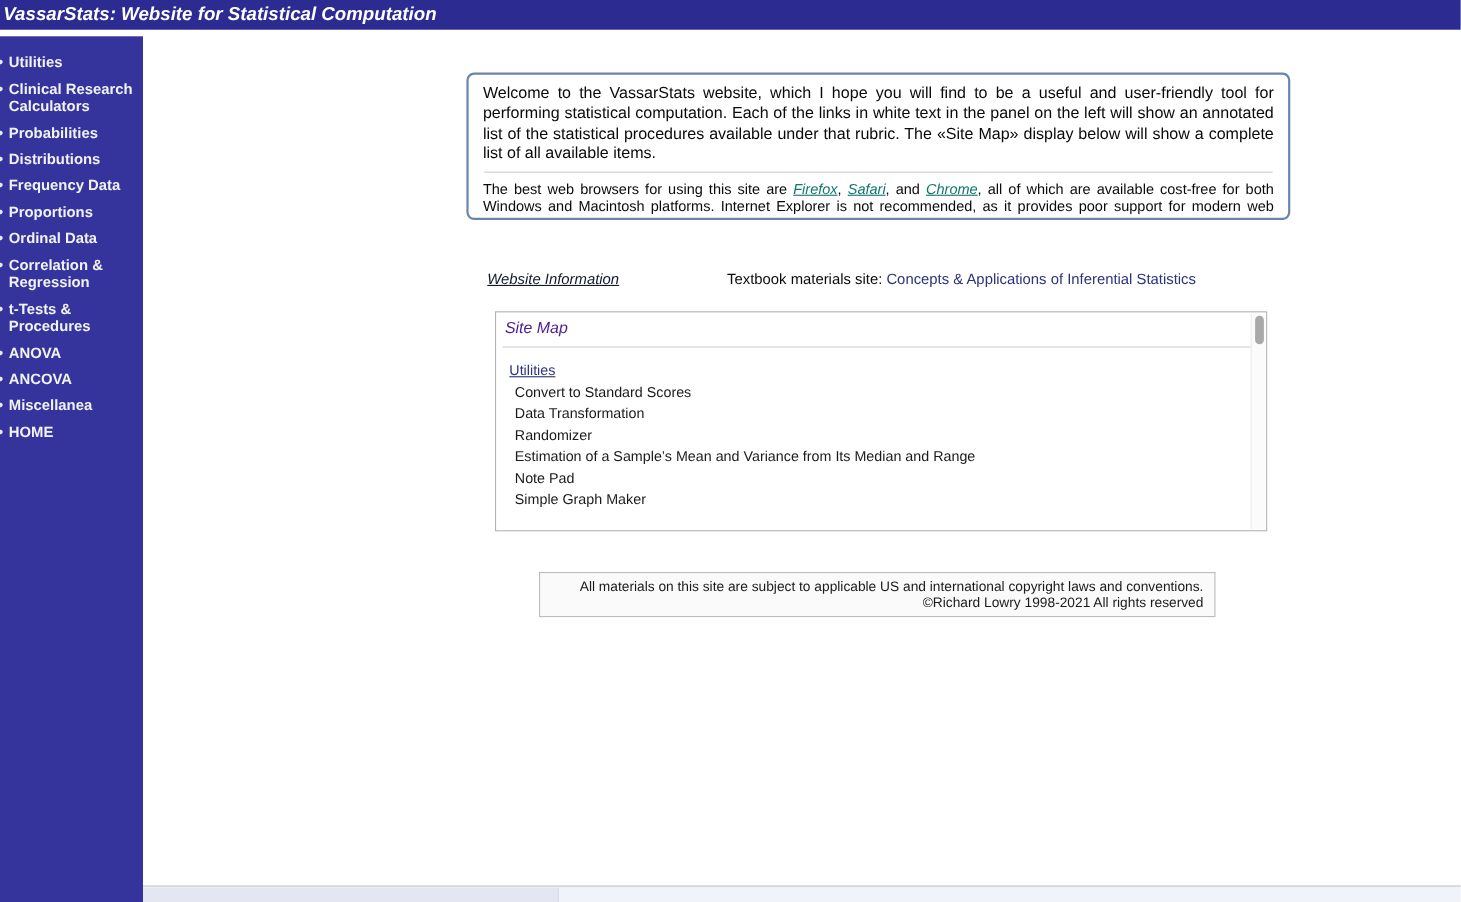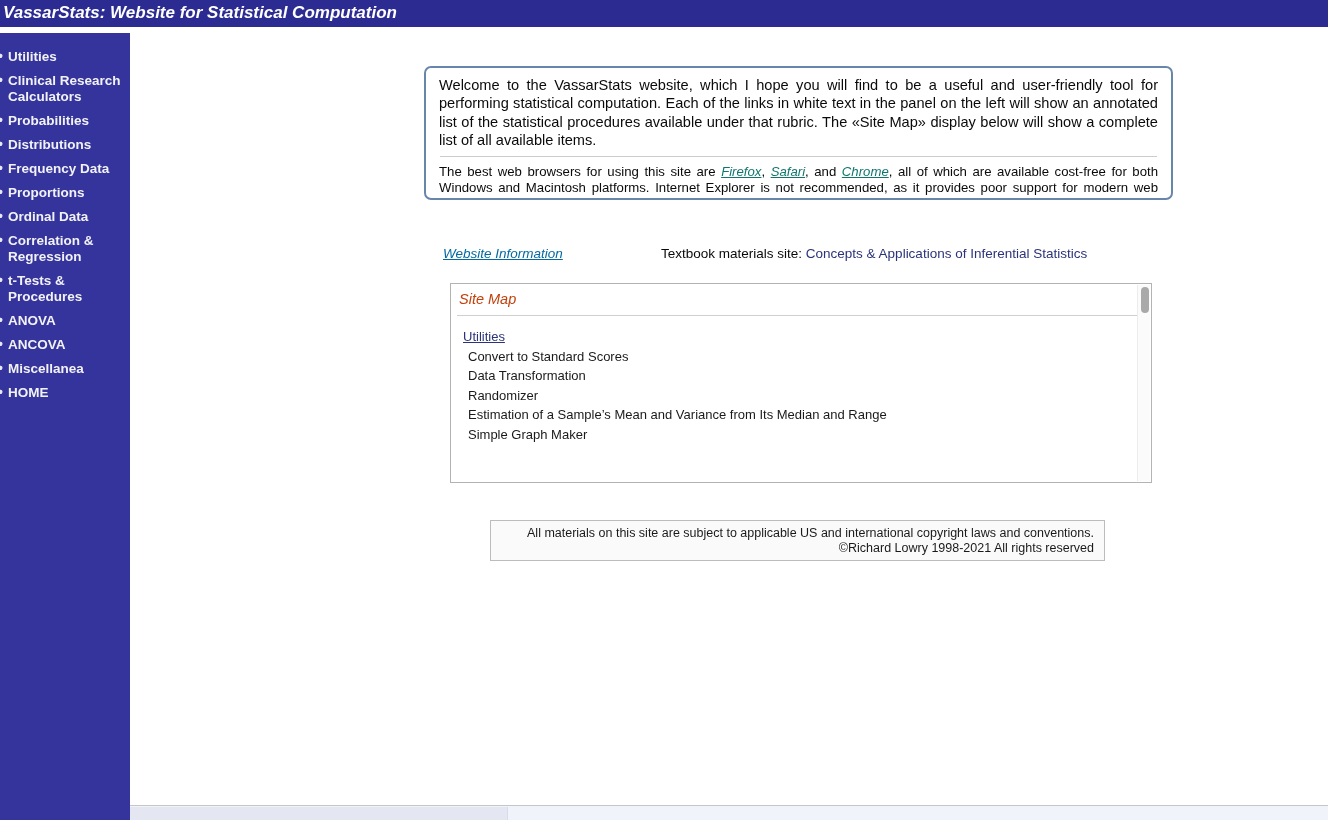--- a/index.html
+++ b/index.html
@@ -26,29 +26,29 @@
   .welcome-box { position:absolute; left:424px; top:66px; width:749px; height:134px;
     border:2px solid #6886ab; border-radius:7px; background:#ffffff;
     padding:8px 13px 6px 13px; overflow:hidden; }
   .welcome-p1 { font-size:14.6px; line-height:18.4px; text-align:justify; color:#0a0a0a; }
   .welcome-divider { border:none; border-top:1px solid #cccccc; margin:6px 1px 7px 1px; }
   .welcome-p2 { font-size:13.2px; line-height:16.4px; text-align:justify; color:#0a0a0a; }
   .inline-link { color:#0f766e; font-style:italic; text-decoration:underline; cursor:pointer; }
 
   
   .links-row { position:absolute; top:246px; left:0; width:1328px; height:20px; font-size:13.5px; }
-  .website-info-link { position:absolute; left:443px; top:0; color:#0369a1;
+  .website-info-link { position:absolute; left:443px; top:0; color:#0f172a;
     font-style:italic; text-decoration:underline; cursor:pointer; }
   .textbook-wrap { position:absolute; left:661px; top:0; color:#0a0a0a; white-space:nowrap; }
   .textbook-link { color:#2b3379; font-style:normal; cursor:pointer; }
 
   
   .sitemap-panel { position:absolute; left:450px; top:283px; width:702px; height:200px;
     border:1px solid #b3b3b3; background:#ffffff; overflow:hidden; }
-  .sitemap-title { font-style:italic; font-size:14.5px; color:#c2410c; padding:7px 0 0 8px; }
+  .sitemap-title { font-style:italic; font-size:14.5px; color:#4c1d95; padding:7px 0 0 8px; }
   .sitemap-divider { border:none; border-top:1px solid #cfcfcf; margin:8px 6px 0 6px; }
   .sitemap-list { list-style:none; padding:11px 0 0 12px; font-size:13px; color:#1a1a1a; }
   .sitemap-list li { padding:3px 0; line-height:13.5px; cursor:pointer; }
   .sitemap-section-link { color:#2b3379; text-decoration:underline; cursor:pointer; }
   .sitemap-list li.sub { padding-left:5px; }
   .sitemap-scrollbar { position:absolute; top:1px; right:1px; bottom:1px; width:13px;
     background:#fbfbfb; border-left:1px solid #ececec; }
   .sitemap-scroll-thumb { position:absolute; top:2px; left:3px; width:8px; height:26px;
     background:#a9a9a9; border-radius:4px; cursor:grab; }
 
@@ -103,20 +103,21 @@
 
   <div class="sitemap-panel">
     <div class="sitemap-title">Site Map</div>
     <hr class="sitemap-divider">
     <ul class="sitemap-list">
       <li><span class="sitemap-section-link">Utilities</span></li>
       <li class="sub">Convert to Standard Scores</li>
       <li class="sub">Data Transformation</li>
       <li class="sub">Randomizer</li>
       <li class="sub">Estimation of a Sample’s Mean and Variance from Its Median and Range</li>
+      <li class="sub">Note Pad</li>
       <li class="sub">Simple Graph Maker</li>
     </ul>
     <div class="sitemap-scrollbar">
       <div class="sitemap-scroll-thumb"></div>
     </div>
   </div>
 
   <div class="copyright-box">
     <div>All materials on this site are subject to applicable US and international copyright laws and conventions.</div>
     <div>©Richard Lowry 1998-2021 All rights reserved</div>

